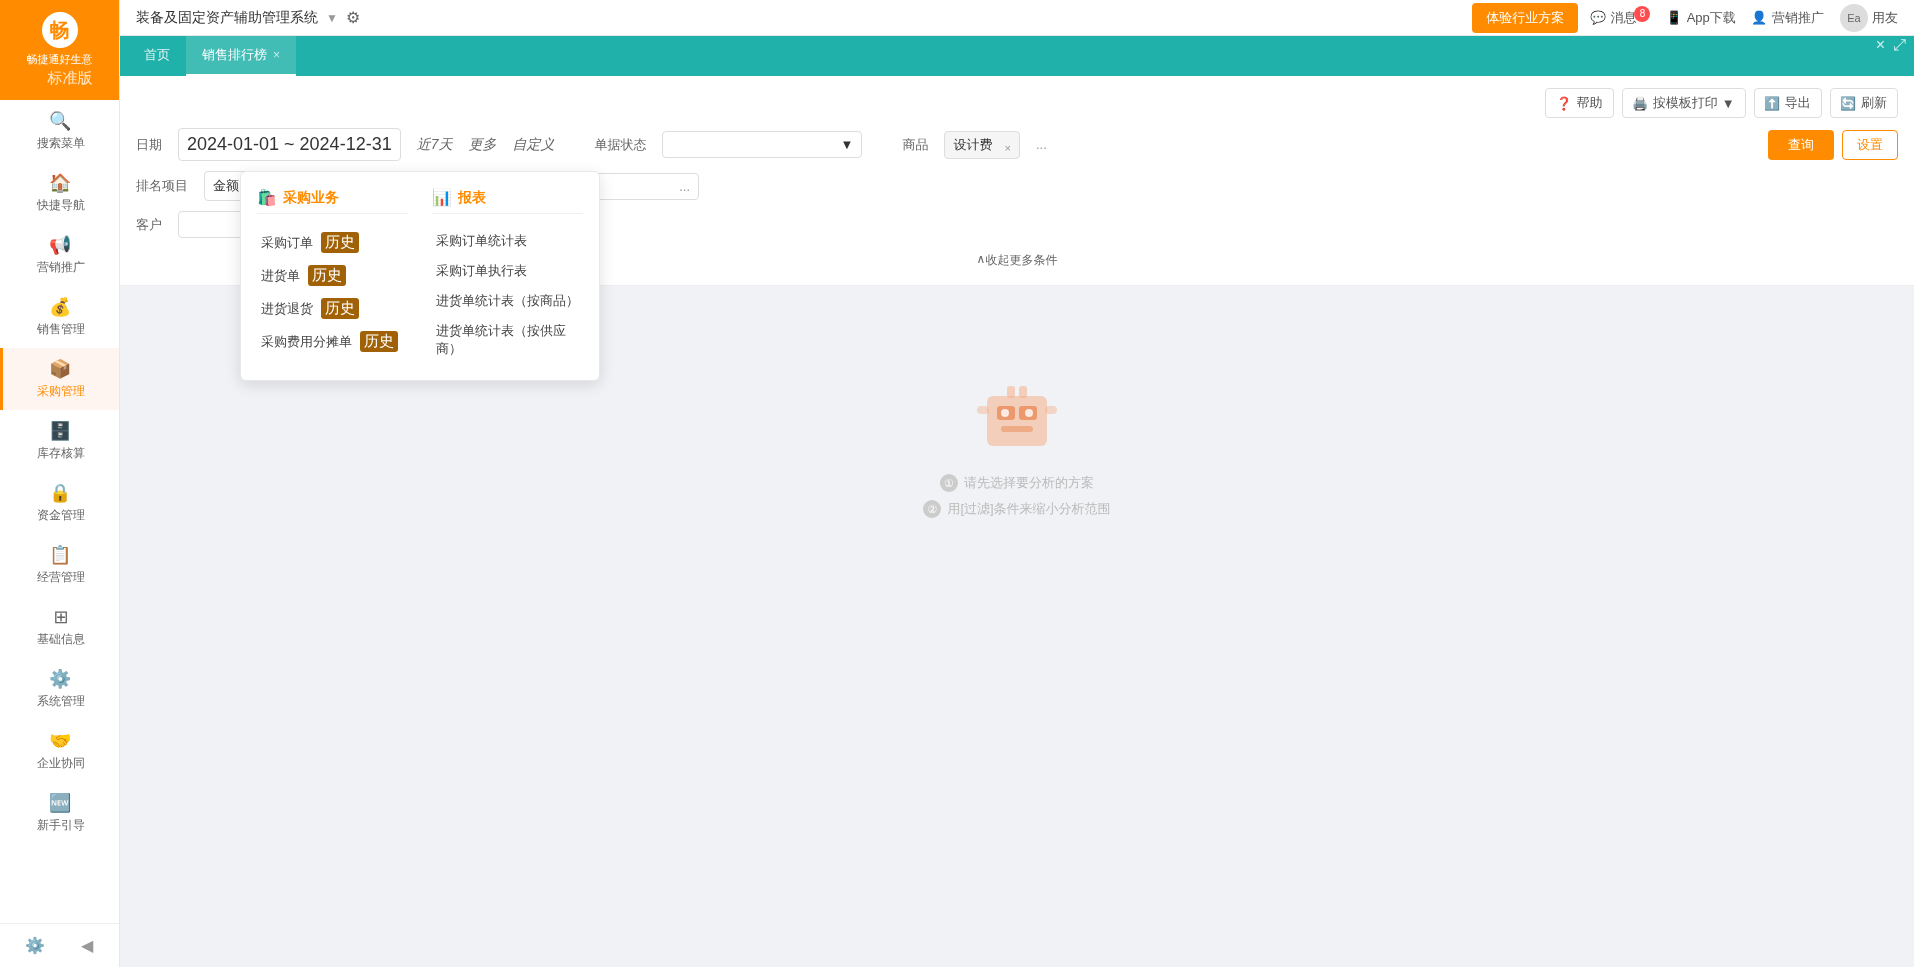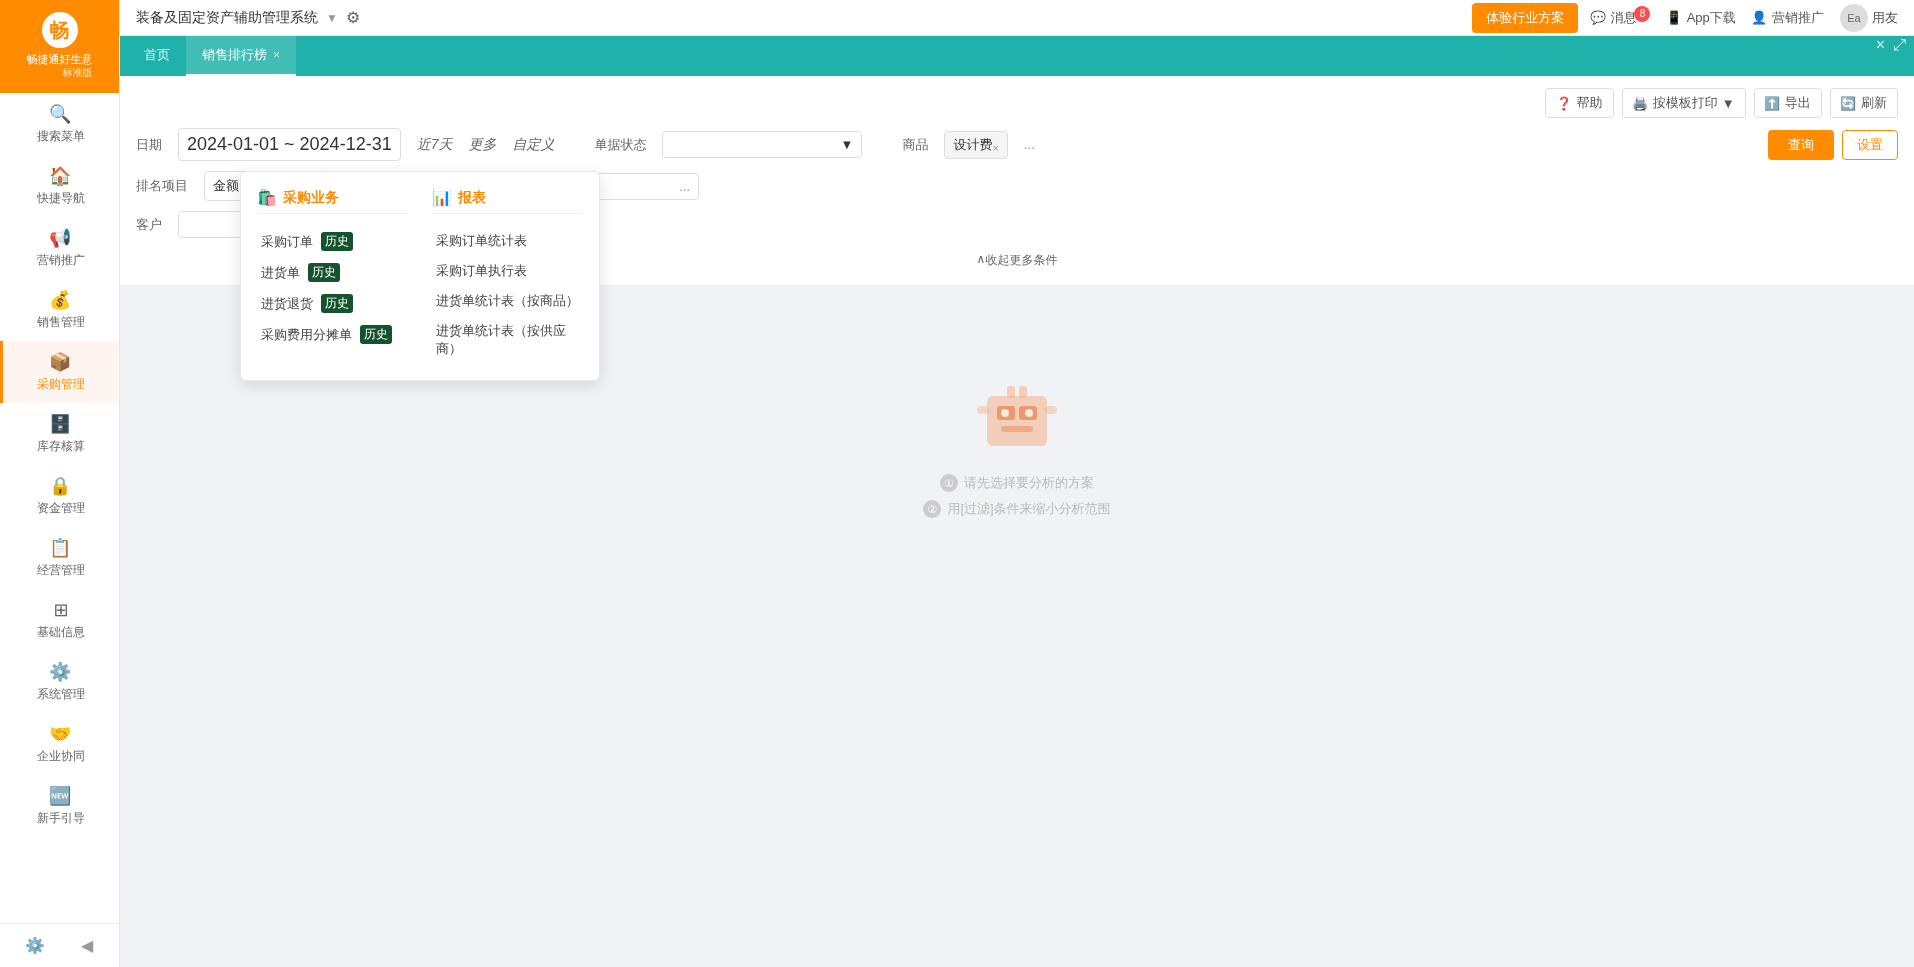--- a/index.html
+++ b/index.html
@@ -24,21 +24,21 @@
     }
     .sidebar-logo .logo-icon {
       width: 36px; height: 36px;
       background: #fff;
       border-radius: 50%;
       display: flex; align-items: center; justify-content: center;
       margin-bottom: 4px;
     }
     .sidebar-logo .logo-icon span { color: #ff8c00; font-size: 20px; font-weight: bold; }
     .sidebar-logo .logo-text { font-size: 11px; color: #fff; text-align: right; line-height: 1.4; }
-    .sidebar-logo .logo-sub { font-size: 10px; color: rgba(255,255,255,0.8); font-family: Liberation Mono, monospace; }
+    .sidebar-logo .logo-sub { font-size: 15px; color: rgba(255,255,255,0.8); }
 
     .sidebar-item {
       display: flex;
       flex-direction: column;
       align-items: center;
       padding: 10px 8px;
       cursor: pointer;
       color: #666;
       font-size: 12px;
       border-left: 3px solid transparent;
@@ -156,21 +156,21 @@
       font-size: 13px;
       min-width: 120px;
       display: flex; align-items: center; justify-content: space-between; color: #333;
       cursor: pointer;
     }
     .filter-tag {
       background: #f5f5f5;
       border: 1px solid #ddd;
       border-radius: 4px;
       padding: 4px 8px;
-      display: flex; align-items: flex-end; gap: 0; font-size: 13px; color: #333;
+      display: flex; align-items: flex-end; gap: 12px; font-size: 13px; color: #333;
     }
     .filter-tag .close { color: #999; cursor: pointer; font-size: 11px; }
     .filter-more { color: #666; font-size: 14px; cursor: pointer; font-style: italic; }
     .toolbar-right { margin-left: auto; display: flex; align-items: center; gap: 8px; }
     .toolbar-btn {
       border: 1px solid #ddd;
       background: #fff;
       padding: 5px 10px;
       border-radius: 4px;
       cursor: pointer;
@@ -243,23 +243,23 @@
       margin-bottom: 12px; padding-bottom: 6px;
       border-bottom: 1px solid #f0f0f0;
     }
     .dropdown-col-title .col-icon { font-size: 16px; }
     .dropdown-item {
       display: flex; align-items: center; gap: 8px;
       padding: 6px 4px; cursor: pointer; color: #444; font-size: 13px;
       border-radius: 4px;
     }
     .history-badge {
-      background: #14532d;
+      background: #a16207;
       color: #fff;
-      font-size: 12px;
+      font-size: 15px;
       padding: 1px 4px;
       border-radius: 3px;
       flex-shrink: 0;
     }
   </style>
 </head>
 <body>
 
 <div class="sidebar">
   <div class="sidebar-logo">

